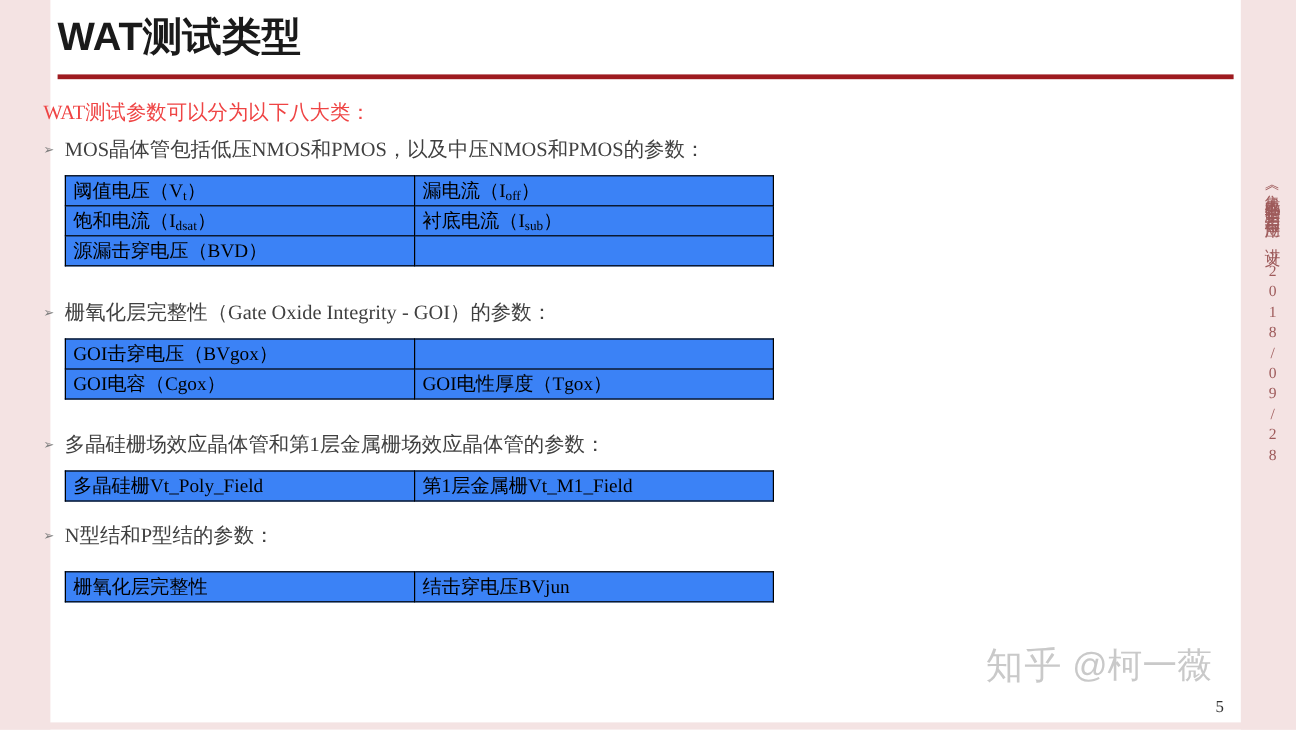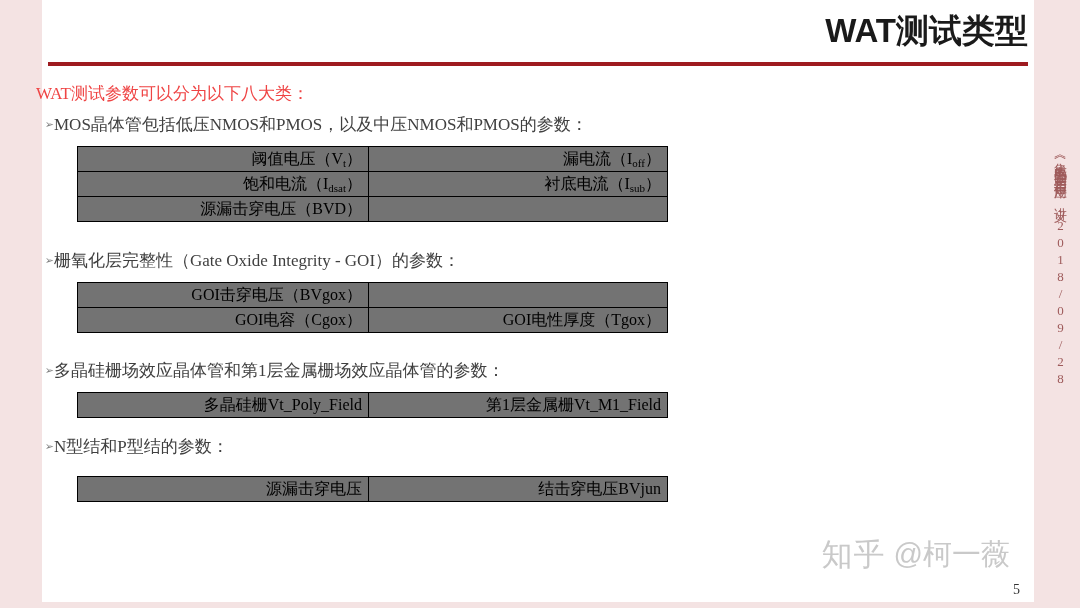--- a/index.html
+++ b/index.html
@@ -12,21 +12,20 @@
     background: #ffffff;
     font-family: "Liberation Serif", serif;
     overflow: hidden;
   }
   #slide {
     position: relative;
     width: 1080px;
     height: 608px;
     background: #ffffff;
     box-sizing: border-box;
-    text-align: right;
   }
   
   .edge-left {
     position: absolute;
     left: 0; top: 0;
     width: 42px; height: 608px;
     background: #f4e3e3;
   }
   .edge-right {
     position: absolute;
@@ -89,22 +88,21 @@
   }
   .bullet-text {
     font-size: 17px;
     color: #404040;
     line-height: 22px;
   }
   table.param {
     position: absolute;
     border-collapse: collapse;
     table-layout: fixed;
-    background: #737373;
-    margin-left: 23px;
+    background: #3b82f6;
   }
   table.param td {
     border: 1px solid #000;
     height: 22px;
     padding: 1px 6px;
     font-size: 16px;
     color: #000;
     vertical-align: middle;
     white-space: nowrap;
     overflow: hidden;
@@ -226,21 +224,21 @@
     </tbody>
       </table>
 
     <div class="bullet-row" style="top:364px;">
       <span class="bullet-mark">➢</span>
       <span class="bullet-text">N型结和P型结的参数：</span>
     </div>
     <table class="param" style="left:54px; top:404px;">
       <tbody>
           <tr>
-        <td class="c1">源漏击穿电压</td>
+        <td class="c1">栅氧化层完整性</td>
         <td class="c2">结击穿电压BVjun</td>
       </tr>
     </tbody>
       </table>
 
   </div>
 
   <div class="sidetext">《集成电路制造工艺与工程应用》 讲义   2018/09/28</div>
 
   <div class="watermark">

